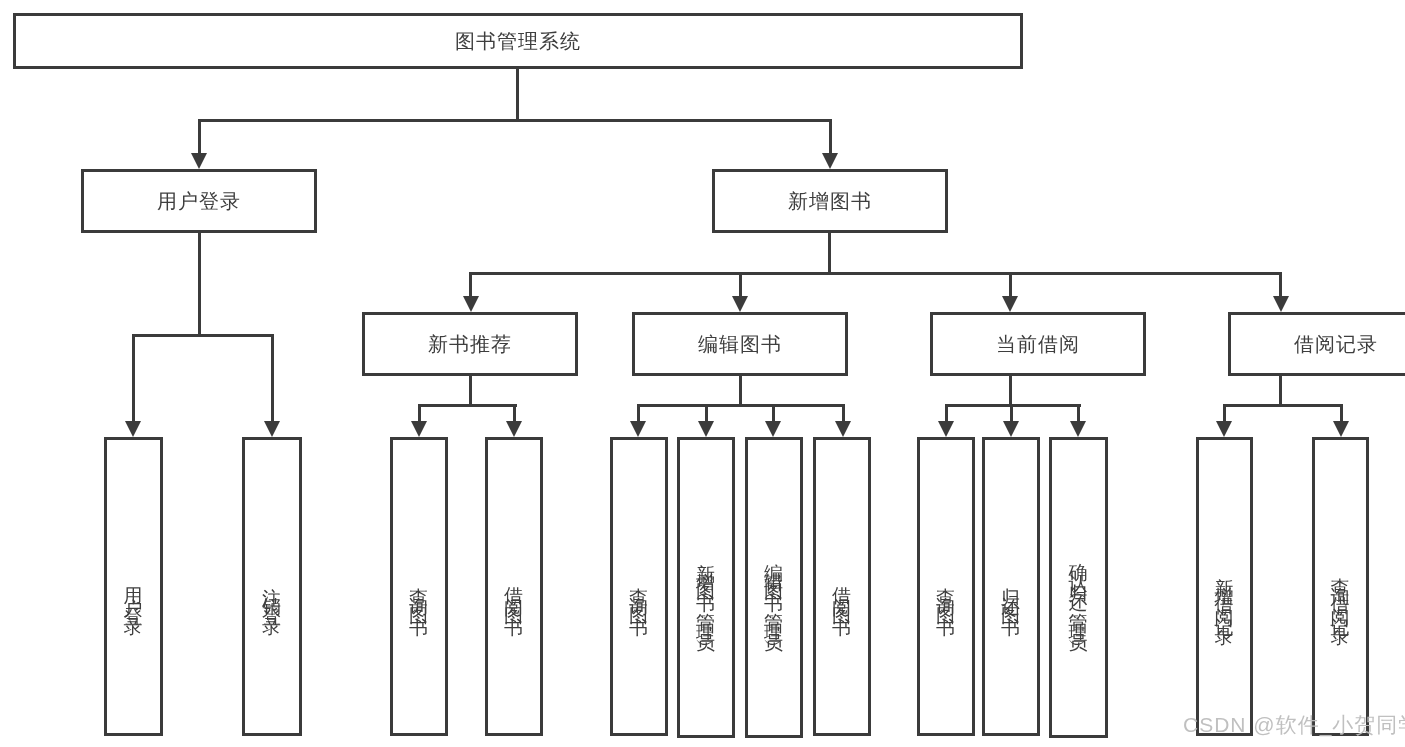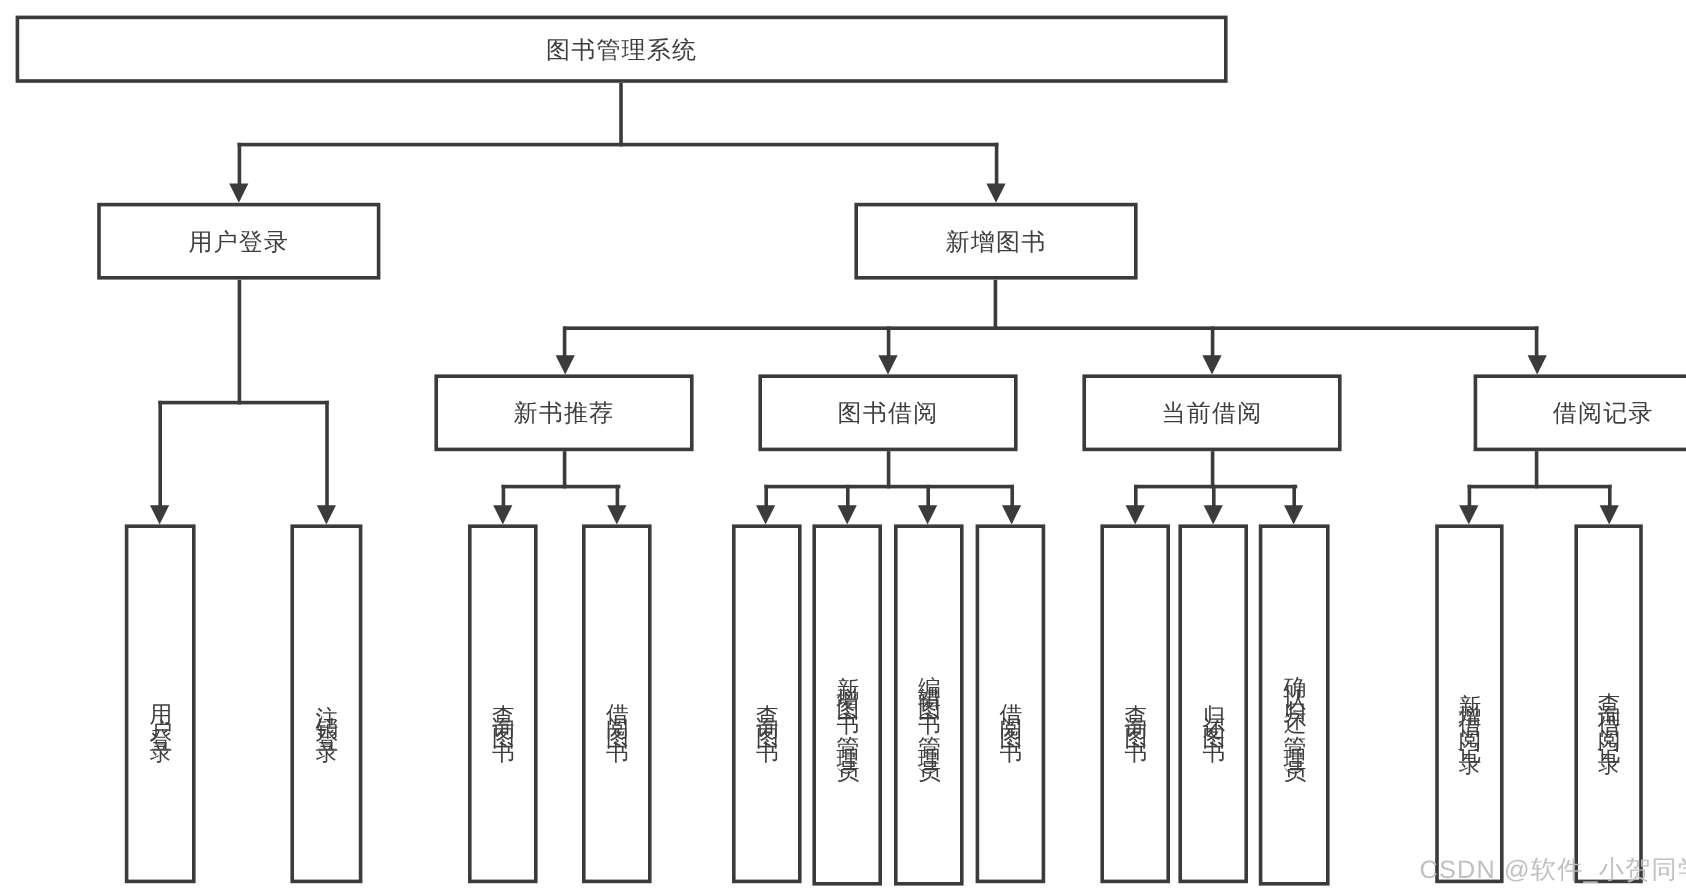--- a/index.html
+++ b/index.html
@@ -105,23 +105,23 @@
     <span class="hlabel">用户登录</span>
   </div>
   <div class="box" style="left:712px;top:169px;width:236px;height:64px;">
     <span class="hlabel">新增图书</span>
   </div>
 
   <div class="box" style="left:362px;top:312px;width:216px;height:64px;">
     <span class="hlabel">新书推荐</span>
   </div>
   <div class="box" style="left:632px;top:312px;width:216px;height:64px;">
-    <span class="hlabel">图书借阅</span>
+    <span class="hlabel">编辑图书</span>
   </div>
-  <div class="box" style="left:902px;top:312px;width:216px;height:64px;">
+  <div class="box" style="left:930px;top:312px;width:216px;height:64px;">
     <span class="hlabel">当前借阅</span>
   </div>
   <div class="box" style="left:1228px;top:312px;width:216px;height:64px;">
     <span class="hlabel">借阅记录</span>
   </div>
 
   <div class="box" style="left:104px;top:437px;width:59px;height:299px;">
     <span class="vlabel">用户登录</span>
   </div>
   <div class="box" style="left:242px;top:437px;width:60px;height:299px;">

